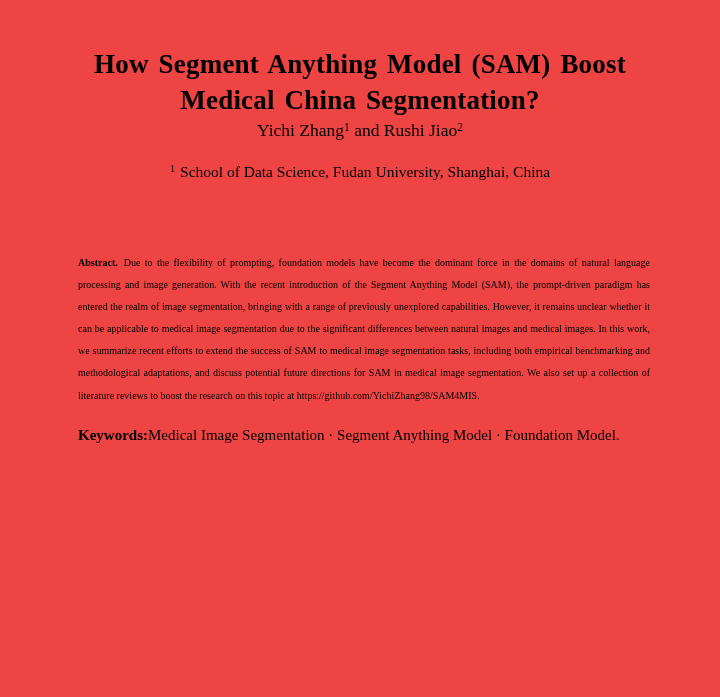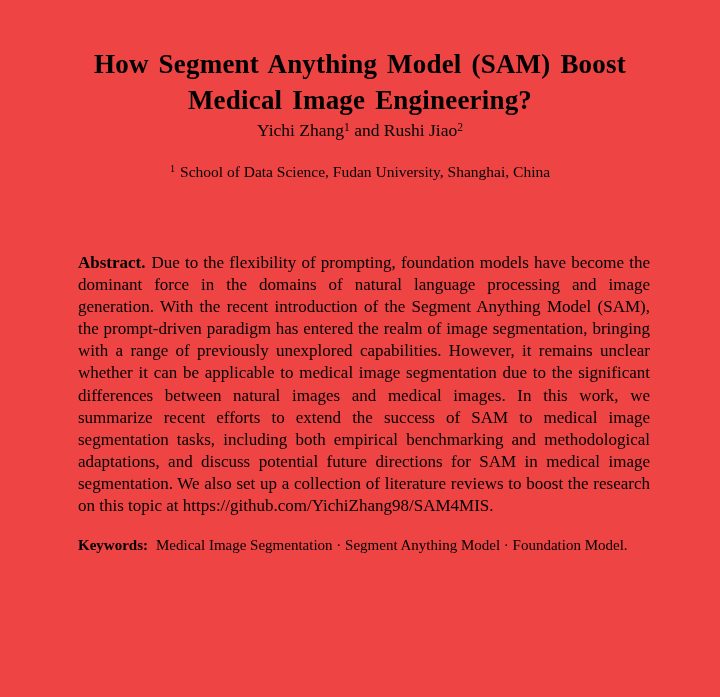--- a/index.html
+++ b/index.html
@@ -44,52 +44,52 @@
     text-align: center;
     font-size: 15.5px;
     line-height: 22px;
   }
   .affil-line sup {
     margin-right: 5px;
   }
   .abstract {
     margin: 69px auto 17px 78px;
     width: 572px;
-    font-size: 17px;
+    font-size: 10px;
     line-height: 22.1px;
     text-align: justify;
   }
   .abstract .label {
     font-weight: bold;
     padding-right: 6px;
   }
   .keywords {
     margin: 16px auto 0 78px;
     width: 572px;
     font-size: 15px;
     line-height: 22.1px;
     text-align: justify;
   }
   .keywords .label {
     font-weight: bold;
-    padding-right: 8px;
+    padding-right: 0;
   }
   .url {
     color: #000000;
     text-decoration: none;
   }
 </style>
 </head>
 <body>
 
 <div class="page">
 
   <h1 class="title">
     <span>How Segment Anything Model (SAM) Boost</span><br>
-    <span>Medical Image Engineering?</span>
+    <span>Medical China Segmentation?</span>
   </h1>
 
   <div class="authors">
     <span>Yichi Zhang</span><sup>1</sup><span> and </span><span>Rushi Jiao</span><sup>2</sup>
   </div>
 
   <div class="affiliations">
     <div class="affil-line">
       <sup>1</sup><span>School of Data Science, Fudan University, Shanghai, China</span>
     </div>

